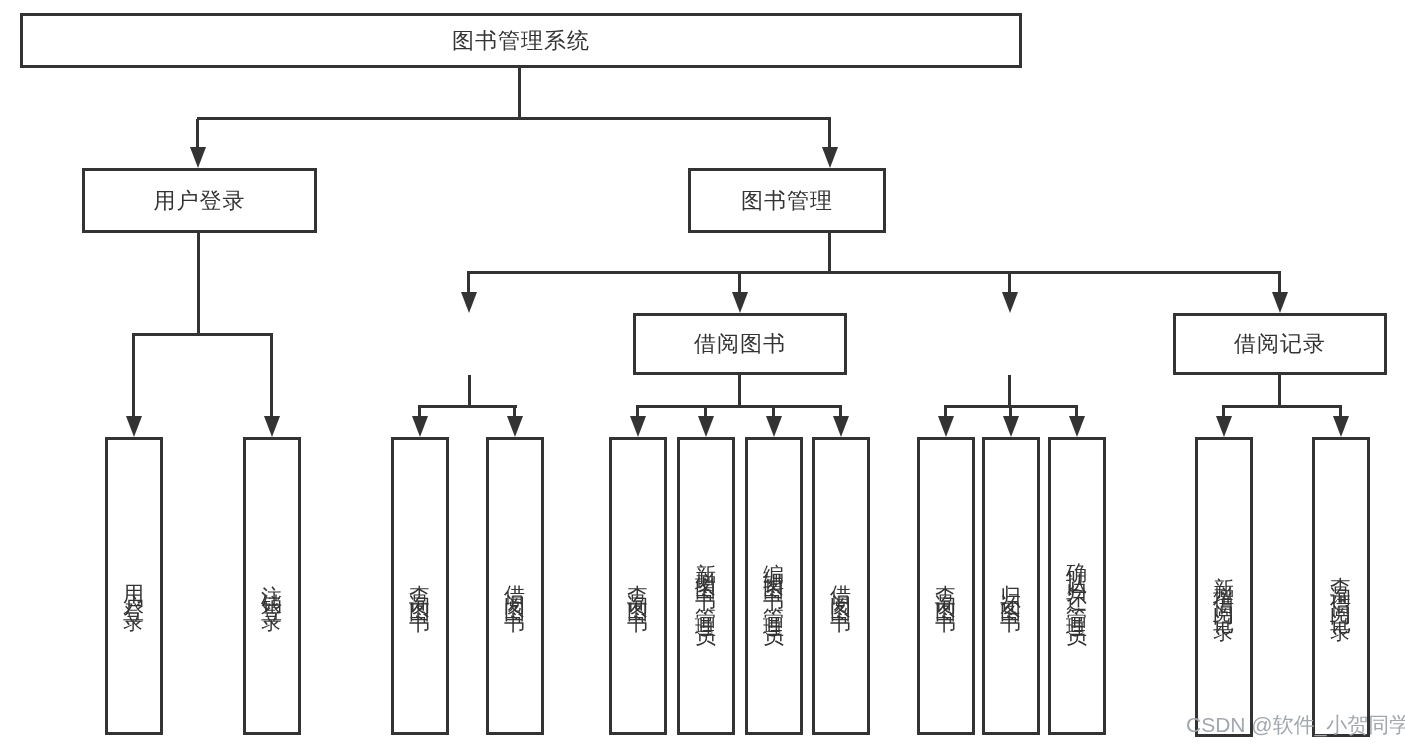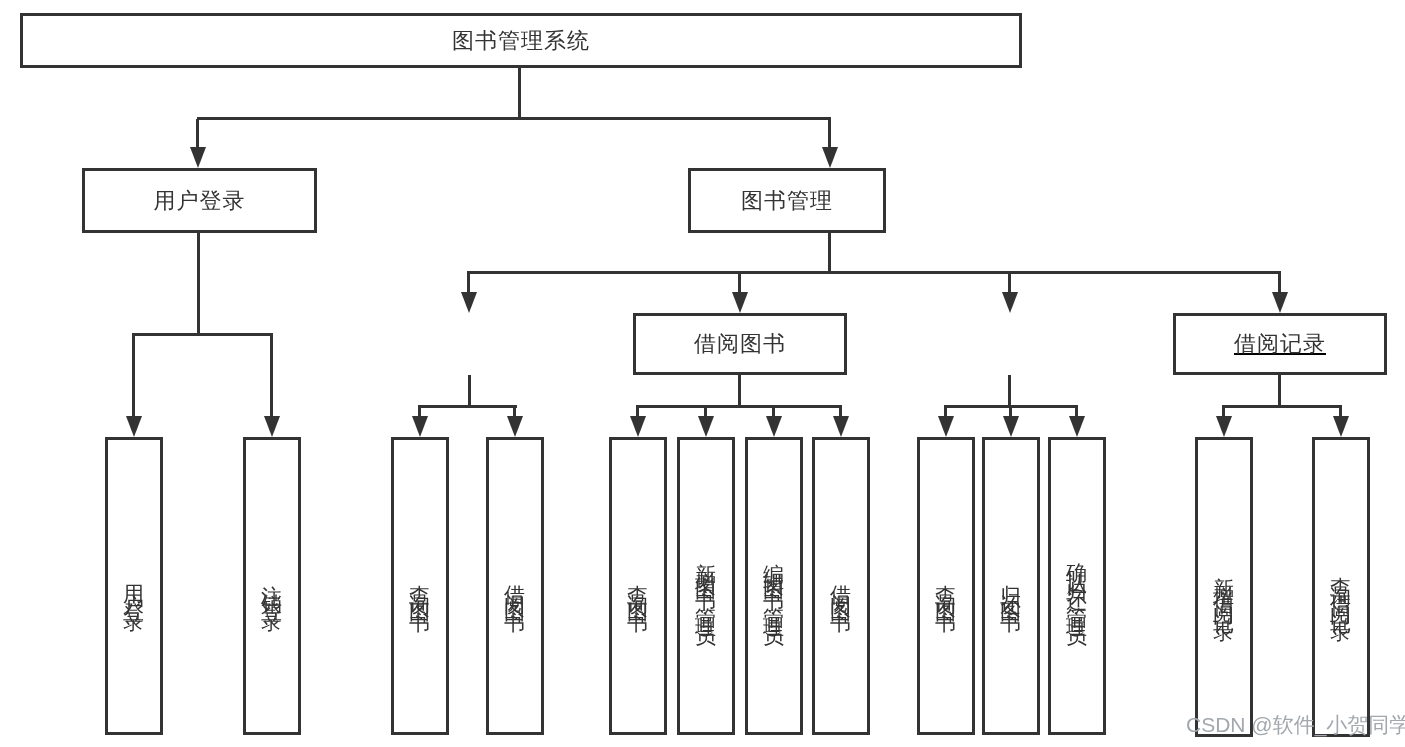--- a/index.html
+++ b/index.html
@@ -75,21 +75,21 @@
   <div class="node node-h" style="left:82px; top:168px; width:235px; height:65px;">
     <span class="label">用户登录</span>
   </div>
   <div class="node node-h" style="left:688px; top:168px; width:198px; height:65px;">
     <span class="label">图书管理</span>
   </div>
 
   <div class="node node-h" style="left:633px; top:313px; width:214px; height:62px;">
     <span class="label">借阅图书</span>
   </div>
-  <div class="node node-h" style="left:1173px; top:313px; width:214px; height:62px;text-decoration:underline;">
+  <div class="node node-h" style="left:1173px; top:313px; width:214px; height:62px;">
     <span class="label">借阅记录</span>
   </div>
 
   <div class="node node-v" style="left:105px; top:437px; width:58px; height:298px;">
     <span class="label">用户登录</span>
   </div>
   <div class="node node-v" style="left:243px; top:437px; width:58px; height:298px;">
     <span class="label">注销登录</span>
   </div>
 

